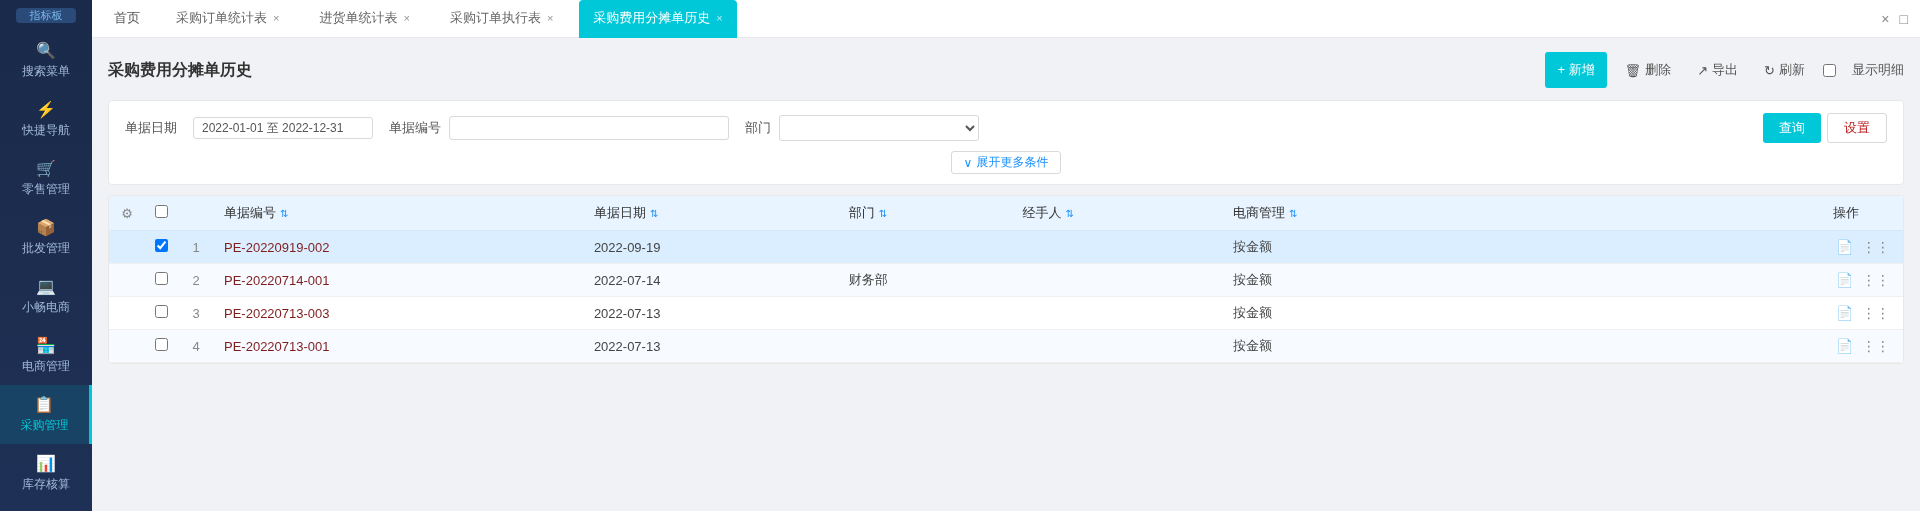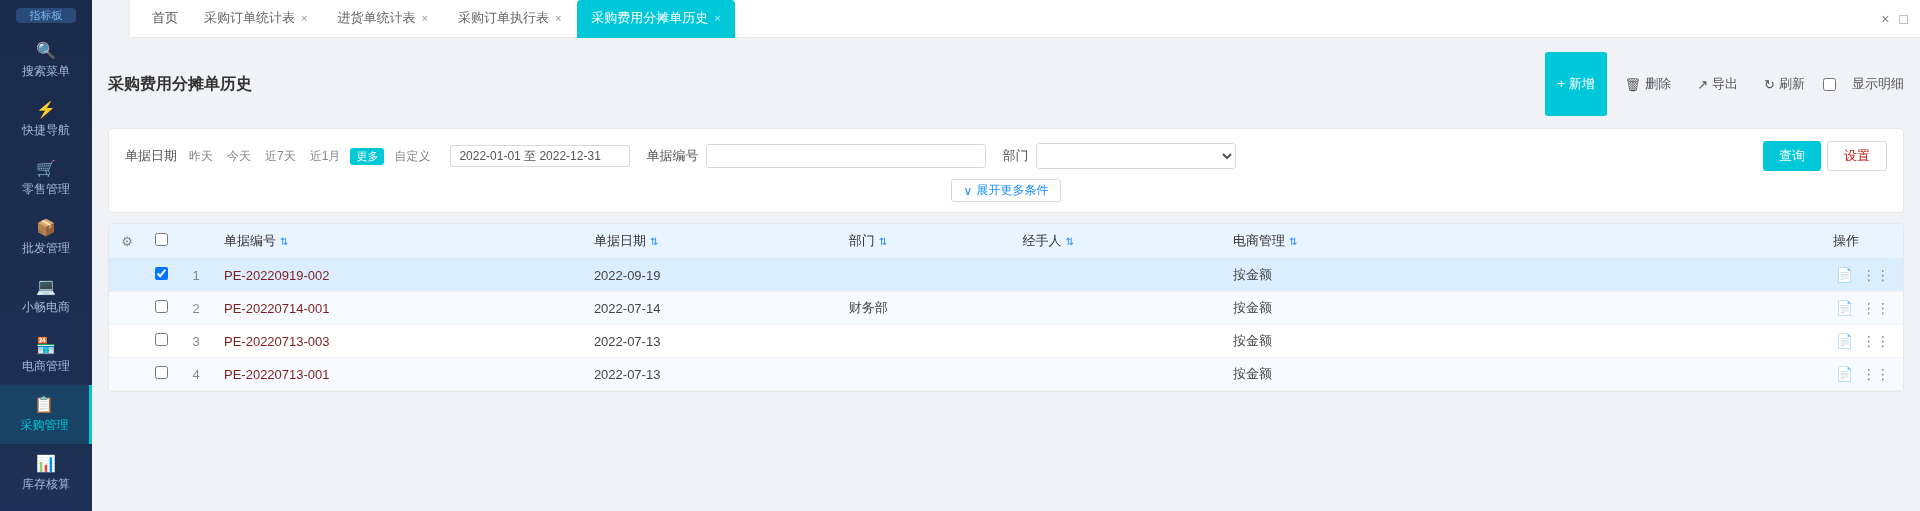--- a/index.html
+++ b/index.html
@@ -54,22 +54,21 @@
 
     
     .tab-bar {
       background: #fff;
       display: flex;
       align-items: center;
       padding: 0 12px;
       border-bottom: 1px solid #e8e8e8;
       height: 38px;
       flex-shrink: 0;
-      gap: 2px;
-      margin-left: 38px;
+      gap: 12px;
     }
     .tab-item {
       padding: 8px 14px;
       font-size: 13px;
       color: #666;
       cursor: pointer;
       border-bottom: 2px solid transparent;
       white-space: nowrap;
       display: flex;
       align-items: center;
@@ -125,21 +124,21 @@
       font-size: 13px;
       color: #555;
       cursor: pointer;
       padding: 4px 8px;
       border-radius: 3px;
     }
     .toolbar-btn-primary {
       background: #00c8d8;
       color: #fff;
       border-radius: 3px;
-      padding: 23px 12px;
+      padding: 9px 12px;
       cursor: pointer;
       font-size: 13px;
       display: flex;
       align-items: center;
       gap: 4px;
       margin-left: 9px;
     }
     .toolbar-checkbox { display: flex; align-items: center; gap: 16px; font-size: 13px; color: #555; cursor: pointer; }
 
     
@@ -398,28 +397,20 @@
           <span>显示明细</span>
         </div>
       </div>
     </div>
 
     <div class="search-panel">
       <div class="search-row">
 
         <div class="search-field">
           <span class="search-label">单据日期</span>
-          <div class="date-shortcuts">
-            <span class="date-shortcut">昨天</span>
-            <span class="date-shortcut">今天</span>
-            <span class="date-shortcut">近7天</span>
-            <span class="date-shortcut">近1月</span>
-            <span class="date-shortcut more">更多</span>
-            <span class="date-shortcut">自定义</span>
-          </div>
         </div>
         <input class="date-range-input" value="2022-01-01 至 2022-12-31" style="">
 
         <div class="search-field">
           <span class="search-label">单据编号</span>
           <input class="search-input" style="">
         </div>
 
         <div class="search-field">
           <span class="search-label">部门</span>

